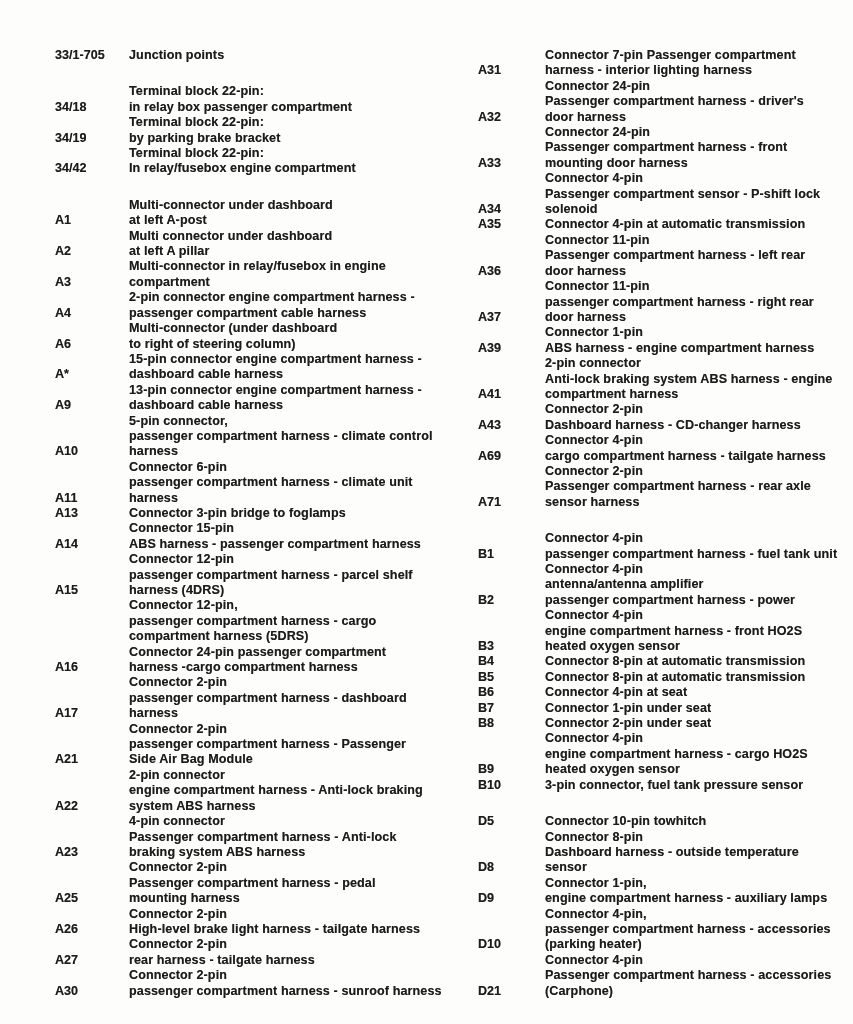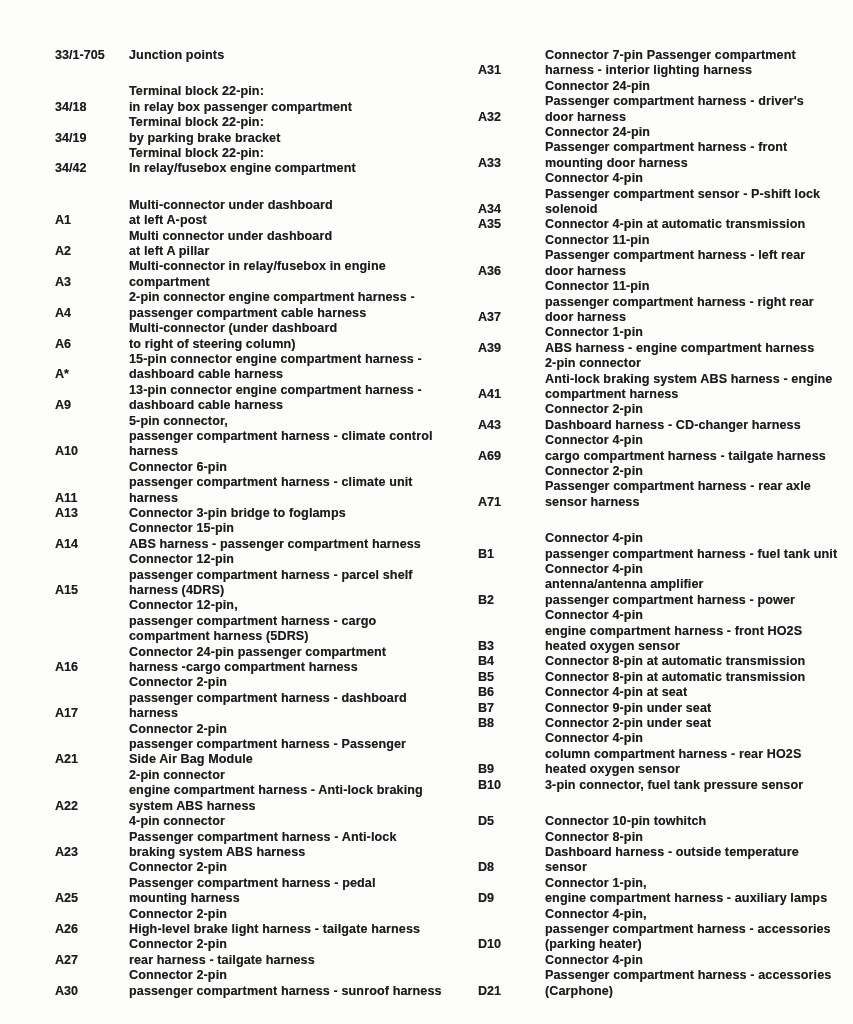--- a/index.html
+++ b/index.html
@@ -356,34 +356,34 @@
         </div>
         <div class="entry">
           <span class="code">B6</span>
           <span class="desc">
             <div class="line">Connector 4-pin at seat</div>
           </span>
         </div>
         <div class="entry">
           <span class="code">B7</span>
           <span class="desc">
-            <div class="line">Connector 9-pin under seat</div>
+            <div class="line">Connector 1-pin under seat</div>
           </span>
         </div>
         <div class="entry">
           <span class="code">B8</span>
           <span class="desc">
             <div class="line">Connector 2-pin under seat</div>
           </span>
         </div>
         <div class="entry">
           <span class="code">B9</span>
           <span class="desc">
             <div class="line">Connector 4-pin</div>
-            <div class="line">column compartment harness - rear HO2S</div>
+            <div class="line">engine compartment harness - cargo HO2S</div>
             <div class="line">heated oxygen sensor</div>
           </span>
         </div>
         <div class="entry">
           <span class="code">B10</span>
           <span class="desc">
             <div class="line">3-pin connector, fuel tank pressure sensor</div>
           </span>
         </div>
       </div>

